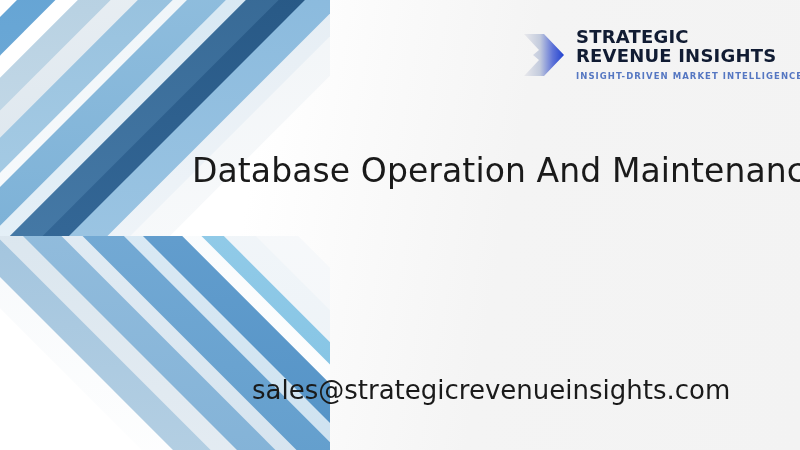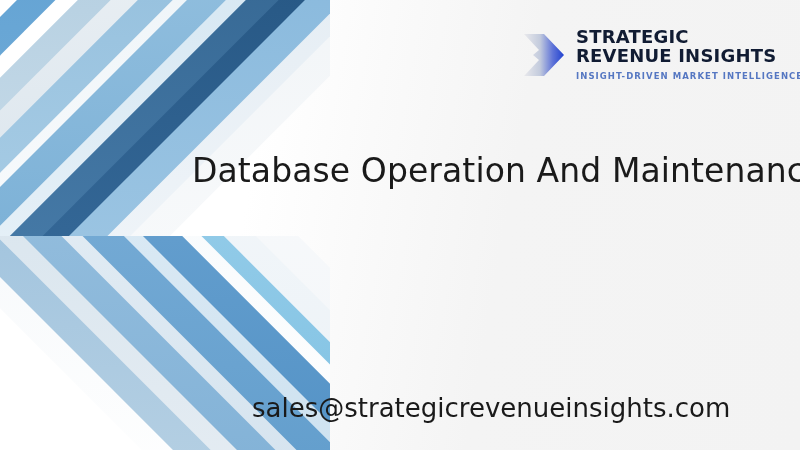--- a/index.html
+++ b/index.html
@@ -46,21 +46,21 @@
     width:700px;
     font-size:33px;
     line-height:42px;
     color:#1a1a1a;
     font-weight:400;
     letter-spacing:.1px;
     white-space:nowrap;
   }
   .email{
     position:absolute;
-    left:252px;top:391px;
+    left:252px;top:373px;
     font-size:26px;
     line-height:34px;
     color:#1a1a1a;
     font-weight:400;
     white-space:nowrap;
   }
 
   
   .logo{
     position:absolute;left:522px;top:28px;

